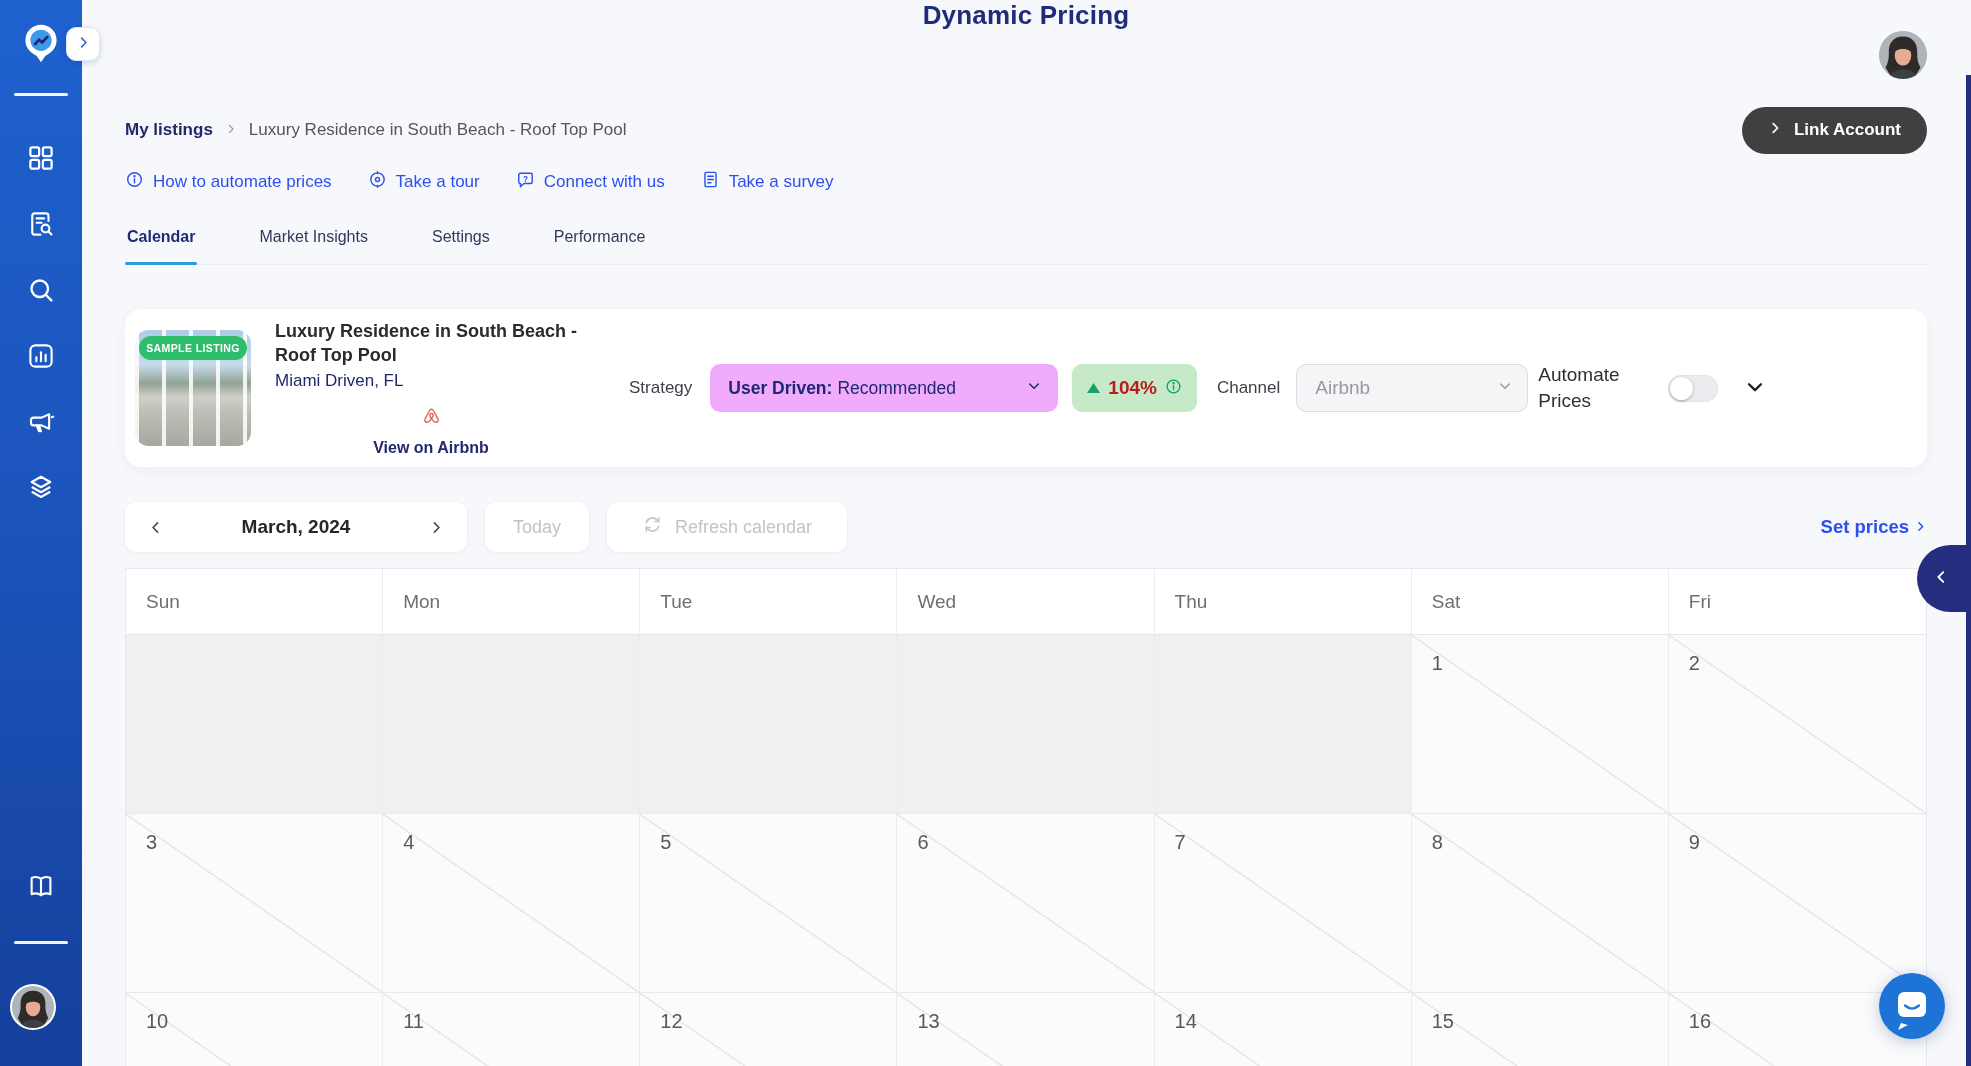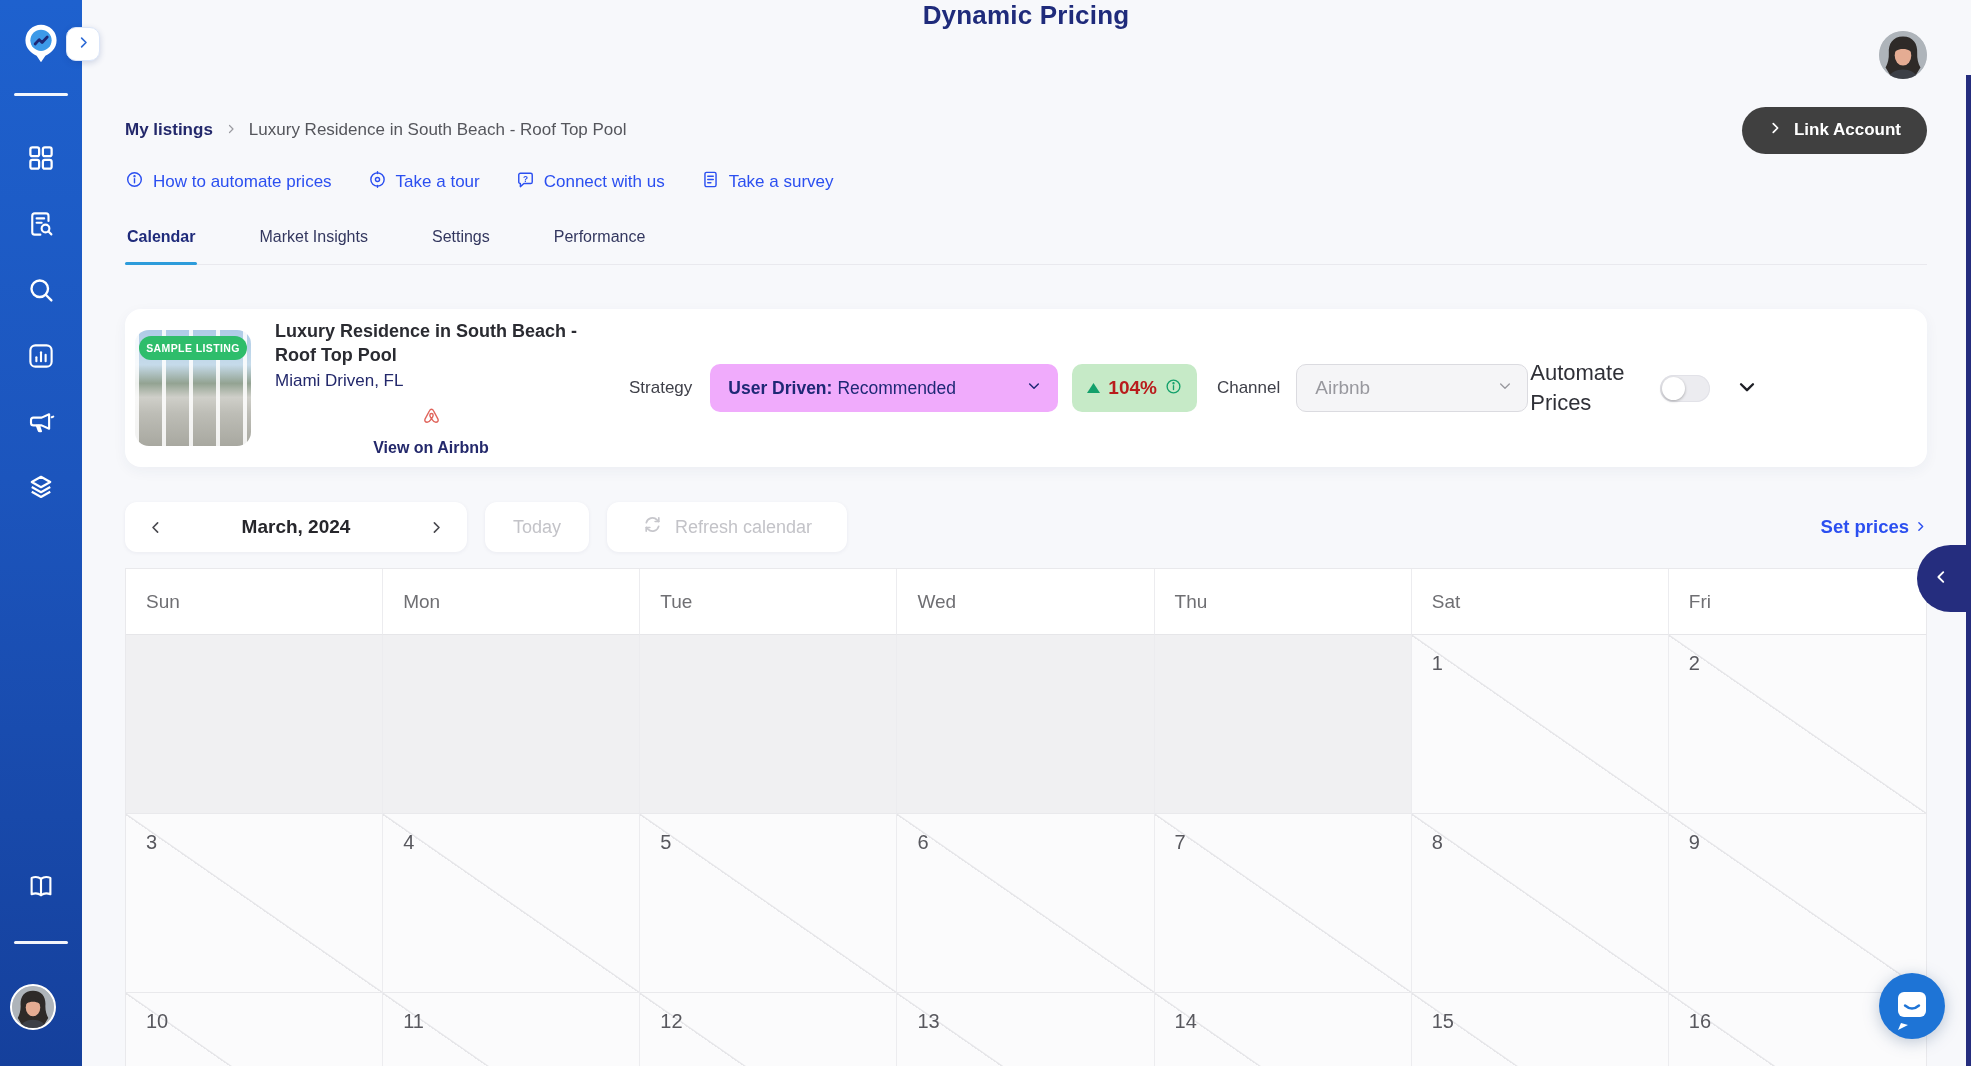--- a/index.html
+++ b/index.html
@@ -67,21 +67,21 @@
   .strategy-text { font-size:17.5px; color:#1E2875; }
   .strategy-bold { font-weight:700; }
   .strategy-rest { margin-left:5px; font-weight:400; }
   .pct-badge { margin-left:14px; height:48px; padding:0 15px; background:#C6EAC7; border-radius:10px;
     display:flex; align-items:center; gap:8px; }
   .pct-val { font-size:19px; font-weight:700; color:#b91c1c; }
   .channel-label { margin-left:20px; }
   .channel-dd { margin-left:16px; width:232px; background:#F5F5F7; border:1px solid #DBDBE0;
     padding:0 14px 0 18px; justify-content:space-between; cursor:default; }
   .channel-text { font-size:19px; color:#98989E; }
-  .automate { margin-left:2px; width:94px; font-size:22px; color:#2F3037; line-height:1.35; }
+  .automate { margin-left:10px; width:94px; font-size:19px; color:#2F3037; line-height:1.35; }
   .toggle { margin-left:36px; width:50px; height:27px; border-radius:14px; background:#ECECF0;
     box-shadow:inset 0 0 0 1px #E2E2E8; position:relative; cursor:pointer; flex:0 0 auto; }
   .knob { position:absolute; left:2px; top:2px; width:23px; height:23px; border-radius:50%;
     background:#fff; box-shadow:0 1px 3px rgba(0,0,0,.3); }
   .card-chevron { margin-left:26px; background:none; border:none; cursor:pointer; display:flex; }
 
   
   .toolbar { margin-top:35px; display:flex; align-items:center; gap:18px; }
   .tb { background:#fff; border:none; border-radius:12px; height:50px;
     box-shadow:0 1px 4px rgba(30,40,80,.06); font-family:inherit; }

